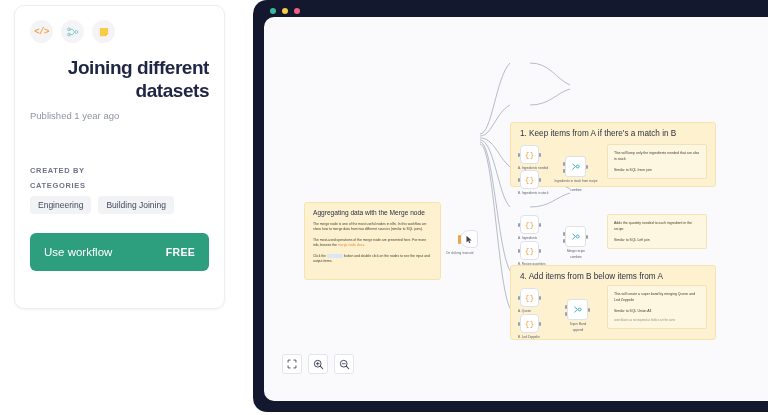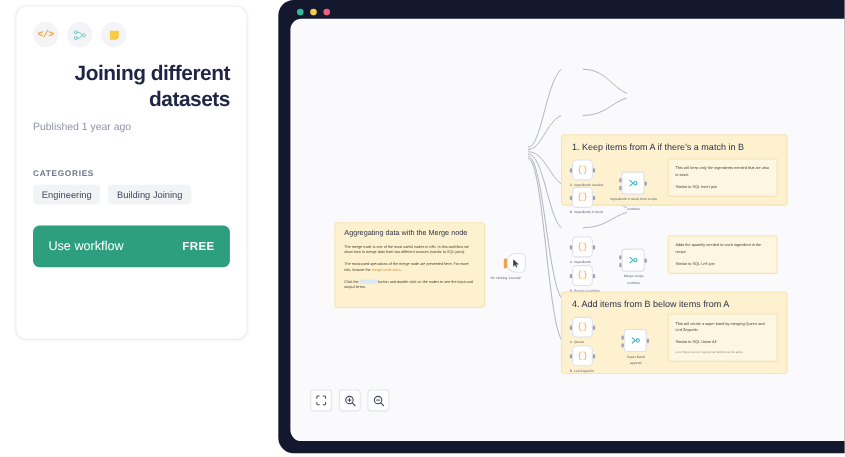--- a/index.html
+++ b/index.html
@@ -25,21 +25,21 @@
   .icon-circle {
     width: 23px; height: 23px; border-radius: 50%;
     background: #f4f4f6;
     display: flex; align-items: center; justify-content: center;
   }
   .ic-code { color: #f5a23c; font-size: 9px; font-weight: 700; letter-spacing: -.5px; font-family: "Liberation Mono", monospace; }
   .title {
     font-size: 19px; line-height: 23px; font-weight: 700;
     color: #1f2544; letter-spacing: -.45px; margin-bottom: 8px; text-align: right;
   }
-  .published { font-size: 9.5px; color: #8f93a6; margin-bottom: 32px; }
+  .published { font-size: 9.5px; color: #8f93a6; margin-bottom: 45px; }
   .sec-label {
     font-size: 7.5px; font-weight: 700; letter-spacing: .65px;
     color: #6f7388; text-transform: uppercase; margin-bottom: 6px;
   }
   .author-row { display: flex; align-items: center; gap: 7px; margin-bottom: 16px; }
   .avatar {
     width: 20px; height: 20px; border-radius: 50%;
     background: radial-gradient(circle at 50% 38%, #d8b089 0 26%, #4c4a48 27% 58%, #2e2c2b 59% 100%);
     border: 1px solid #e3e4e9; overflow: hidden; position: relative; flex: 0 0 auto;
   }
@@ -169,20 +169,21 @@
         <svg width="12" height="12" viewBox="0 0 16 16">
           <path d="M2.5 2.5 H13.5 V10 L10 13.5 H2.5 Z" fill="#f8cc46"></path>
           <path d="M13.5 10 L10 10 L10 13.5 Z" fill="#f0bc2c"></path>
         </svg>
       </div>
     </div>
 
     <div class="title">Joining different datasets</div>
     <div class="published">Published 1 year ago</div>
 
+    <div class="sec-label">CREATED BY</div>
 
     <div class="sec-label">CATEGORIES</div>
     <div class="chips">
       <span class="chip">Engineering</span>
       <span class="chip">Building Joining</span>
     </div>
 
     <div class="cta">
       <span class="cta-label">Use workflow</span>
       <span class="cta-price">FREE</span>

